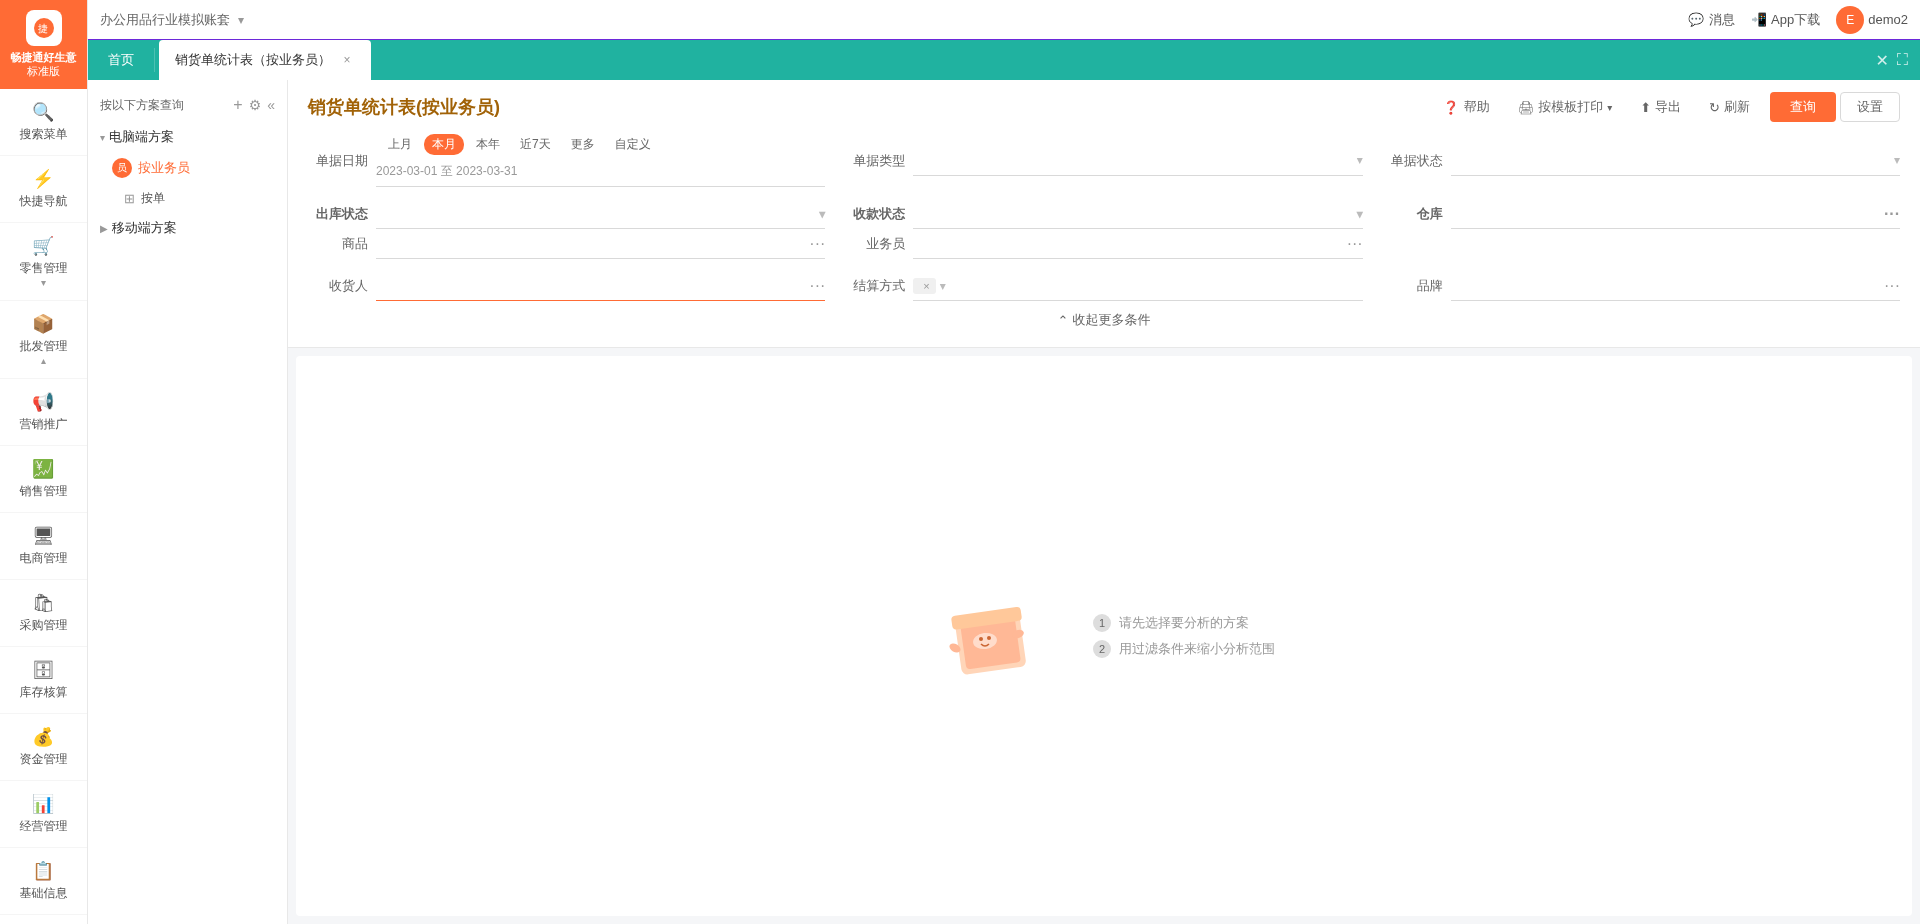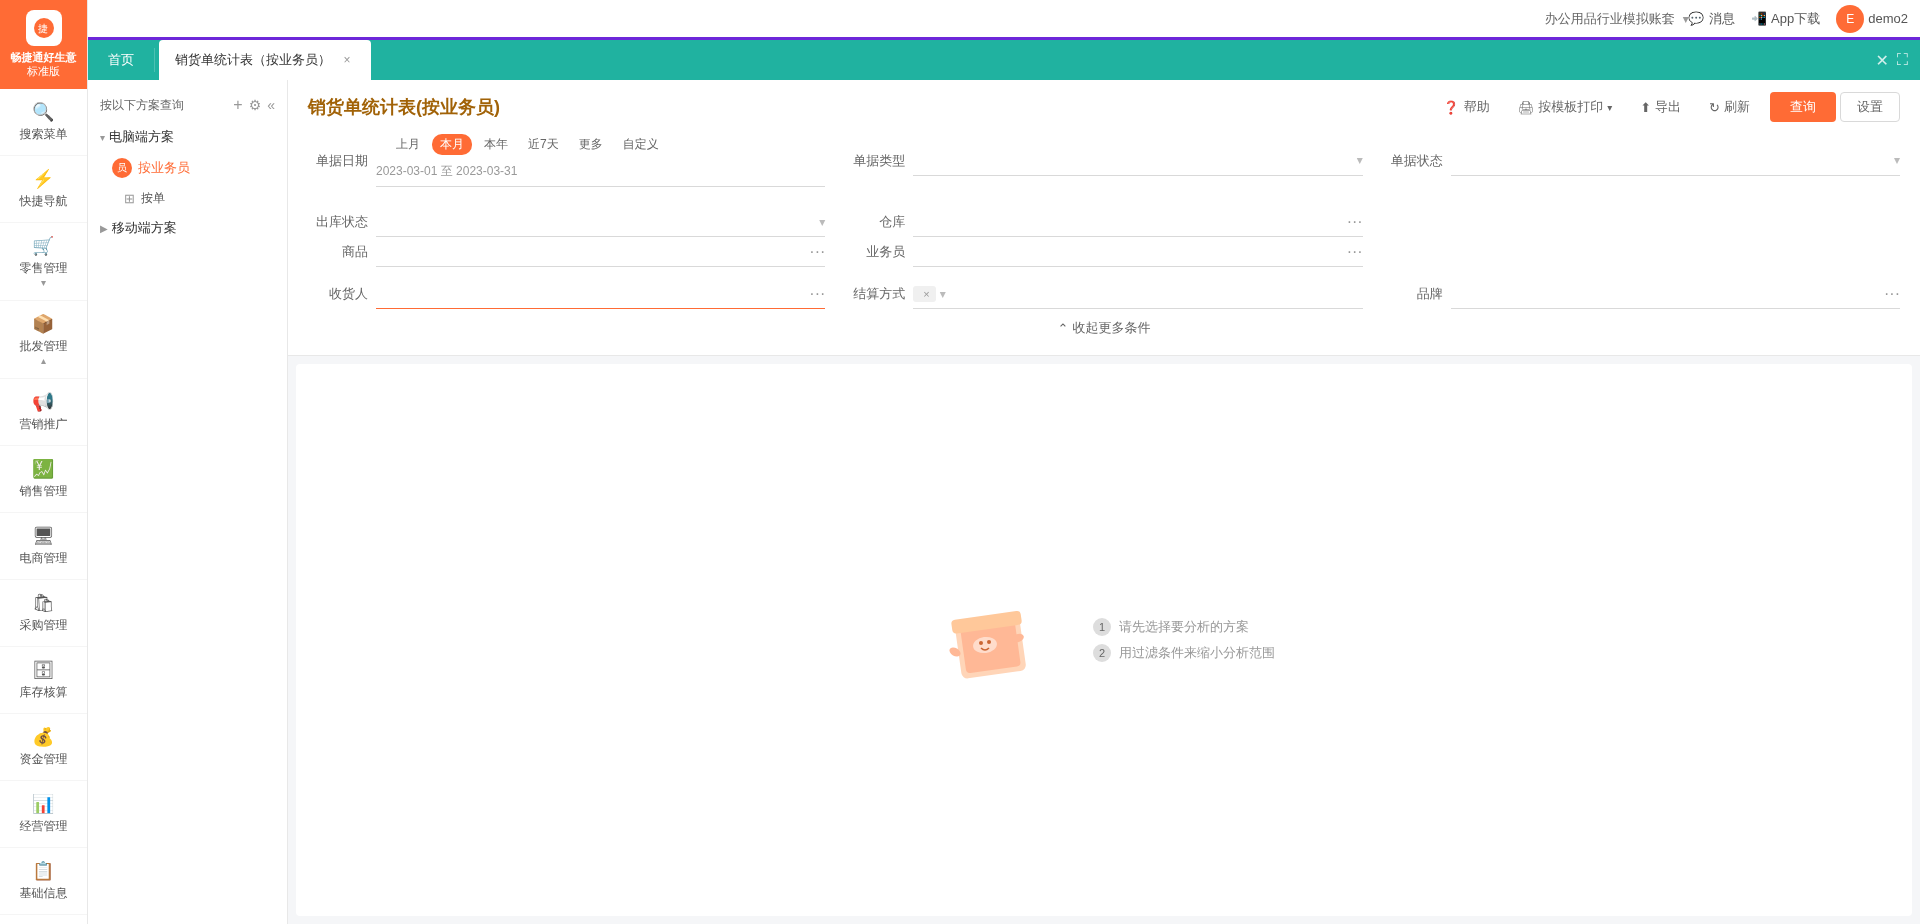--- a/index.html
+++ b/index.html
@@ -58,25 +58,25 @@
       flex: 1;
       display: flex;
       flex-direction: column;
       overflow: hidden;
     }
 
     
     .topbar {
       height: 40px;
       background: #fff;
-      border-bottom: 3px solid #6d28d9;
+      border-bottom: 1px solid #6d28d9;
       display: flex;
       align-items: center;
       padding: 0 12px;
-      justify-content: flex-end;
+      justify-content: space-between;
       flex-shrink: 0;
     }
     .topbar-left {
       display: flex;
       align-items: center;
       gap: 8px;
       color: #666;
       font-size: 13px;
     }
     .topbar-right {
@@ -630,21 +630,21 @@
           </div>
         </div>
 
         <div class="filter-area" style="padding: 0 0 12px 0;">
 
           <div class="filter-grid">
 
             <div class="filter-cell">
               <span class="filter-label">单据日期</span>
               <div style="flex:1;">
-                <div class="date-tabs" style="margin-left:12px;margin-bottom:2px;">
+                <div class="date-tabs" style="margin-left:4px;margin-bottom:2px;">
                   <button class="date-tab">上月</button>
                   <button class="date-tab active">本月</button>
                   <button class="date-tab">本年</button>
                   <button class="date-tab">近7天</button>
                   <button class="date-tab">更多</button>
                   <button class="date-tab">自定义</button>
                 </div>
                 <div class="filter-control">
                   <span class="filter-control-text" style="font-size:12px;color:#999;">2023-03-01 至 2023-03-31</span>
                 </div>
@@ -661,29 +661,36 @@
 
             <div class="filter-cell">
               <span class="filter-label">单据状态</span>
               <div class="filter-control" style="flex:1;">
                 <span class="filter-control-text"></span>
                 <span class="filter-control-icon chevron-down"></span>
               </div>
             </div>
           </div>
 
-          <div class="filter-grid" style="margin-top:20px;">
+          <div class="filter-grid" style="margin-top:12px;font-weight:bold;">
             <div class="filter-cell">
               <span class="filter-label">出库状态</span>
               <div class="filter-control" style="flex:1;">
                 <span class="filter-control-text"></span>
                 <span class="filter-control-icon chevron-down"></span>
               </div>
             </div>
 
+            <div class="filter-cell">
+              <span class="filter-label">收款状态</span>
+              <div class="filter-control" style="flex:1;">
+                <span class="filter-control-text"></span>
+                <span class="filter-control-icon chevron-down"></span>
+              </div>
+            </div>
 
             <div class="filter-cell">
               <span class="filter-label">仓库</span>
               <div class="filter-control" style="flex:1;">
                 <span class="filter-control-text"></span>
                 <span class="filter-dots">···</span>
               </div>
             </div>
           </div>
 

